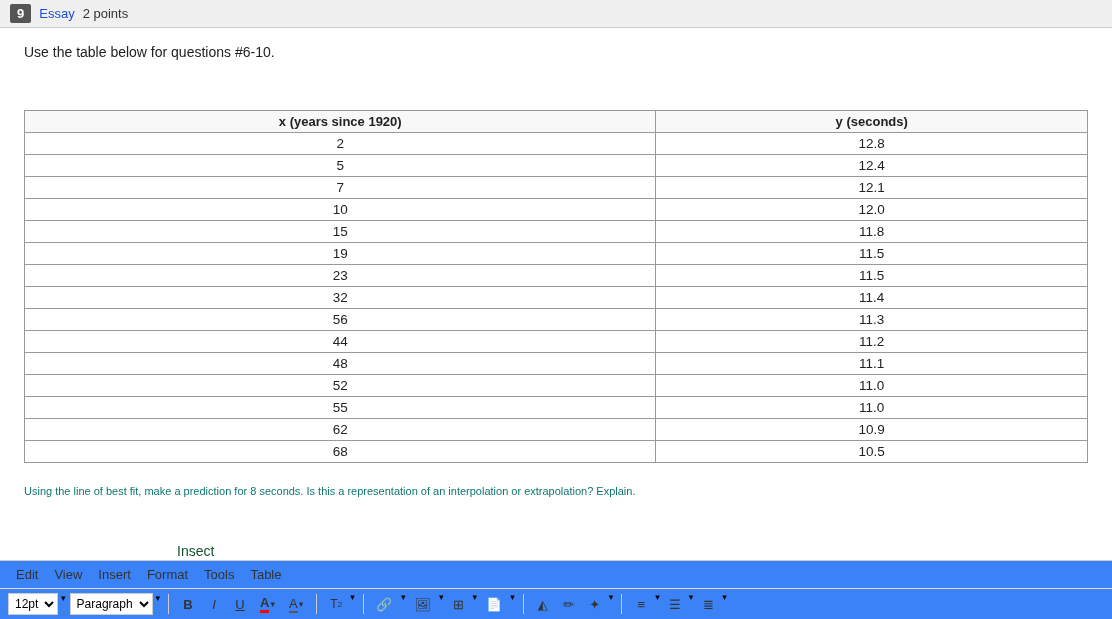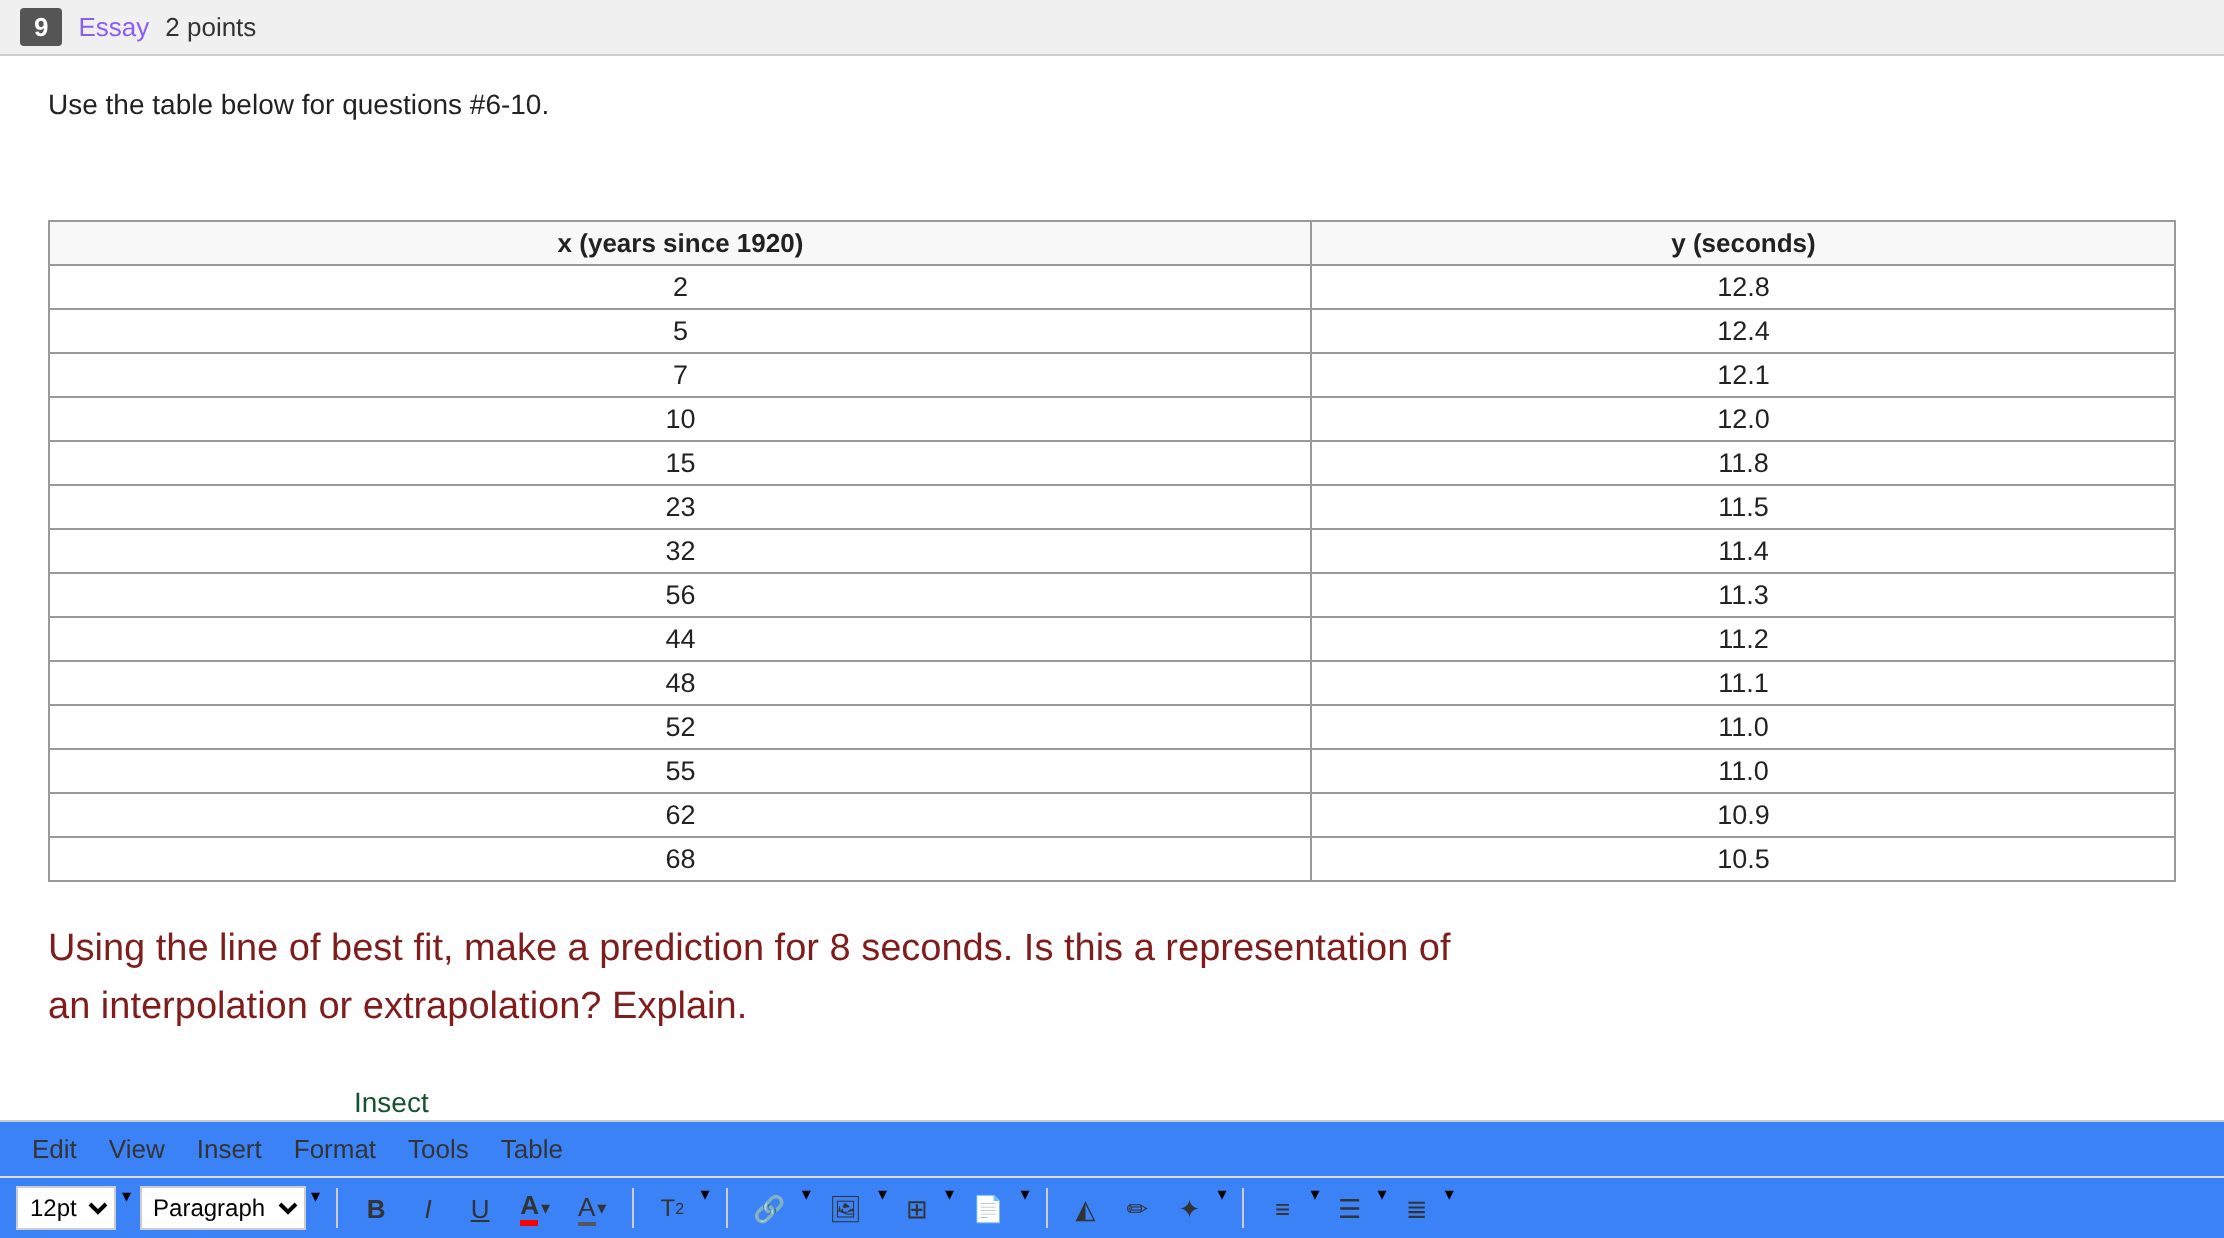--- a/index.html
+++ b/index.html
@@ -37,21 +37,21 @@
       background: #555;
       color: white;
       padding: 2px 7px;
       font-size: 13px;
       font-weight: bold;
       border-radius: 2px;
     }
 
     .question-type {
       font-size: 13px;
-      color: #8b5cf6;
+      color: #1d4ed8;
     }
 
     .question-points {
       font-size: 13px;
       color: #333;
     }
 
     .content-area {
       padding: 16px 24px 8px 24px;
       flex: 1;
@@ -89,22 +89,22 @@
       background: #f8f8f8;
       font-weight: bold;
       font-size: 13px;
     }
 
     .data-table td {
       background: #fff;
     }
 
     .question-text {
-      font-size: 19px;
-      color: #7f1d1d;
+      font-size: 11px;
+      color: #0f766e;
       line-height: 1.5;
       margin-top: 8px;
       max-width: 720px;
     }
 
     .toolbar-container {
       border-top: 1px solid #ccc;
       background: #3b82f6;
       padding: 0;
     }
@@ -251,20 +251,24 @@
             </tr>
             <tr>
               <td>10</td>
               <td>12.0</td>
             </tr>
             <tr>
               <td>15</td>
               <td>11.8</td>
             </tr>
             <tr>
+              <td>19</td>
+              <td>11.5</td>
+            </tr>
+            <tr>
               <td>23</td>
               <td>11.5</td>
             </tr>
             <tr>
               <td>32</td>
               <td>11.4</td>
             </tr>
             <tr>
               <td>56</td>
               <td>11.3</td>

